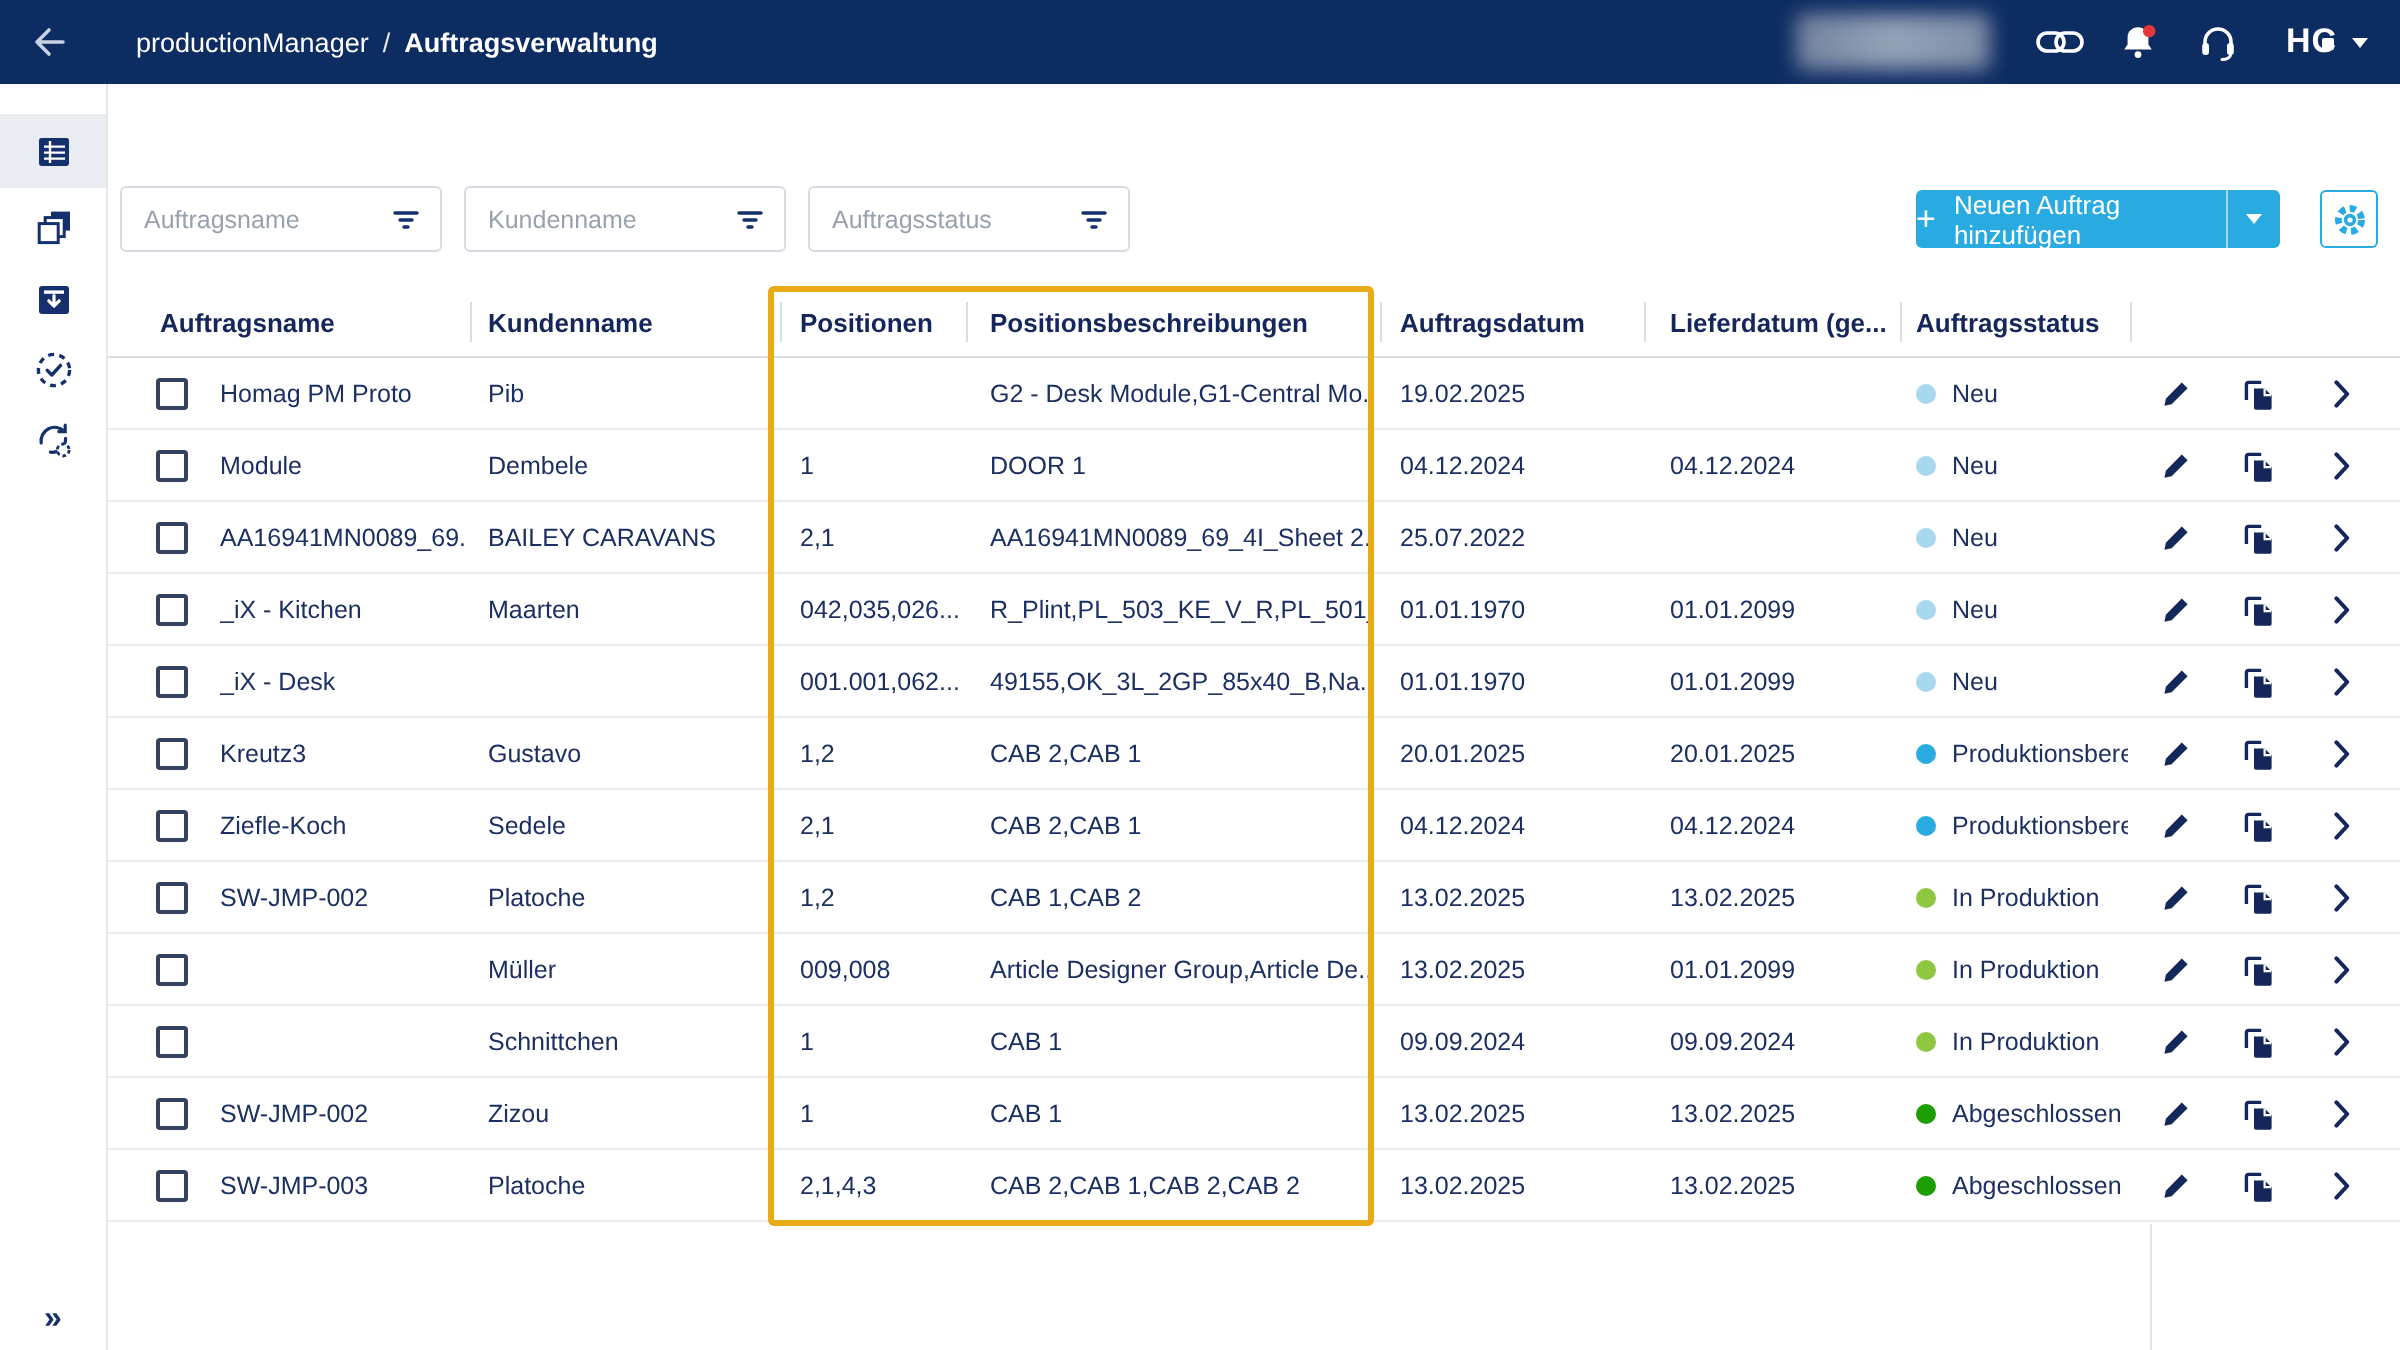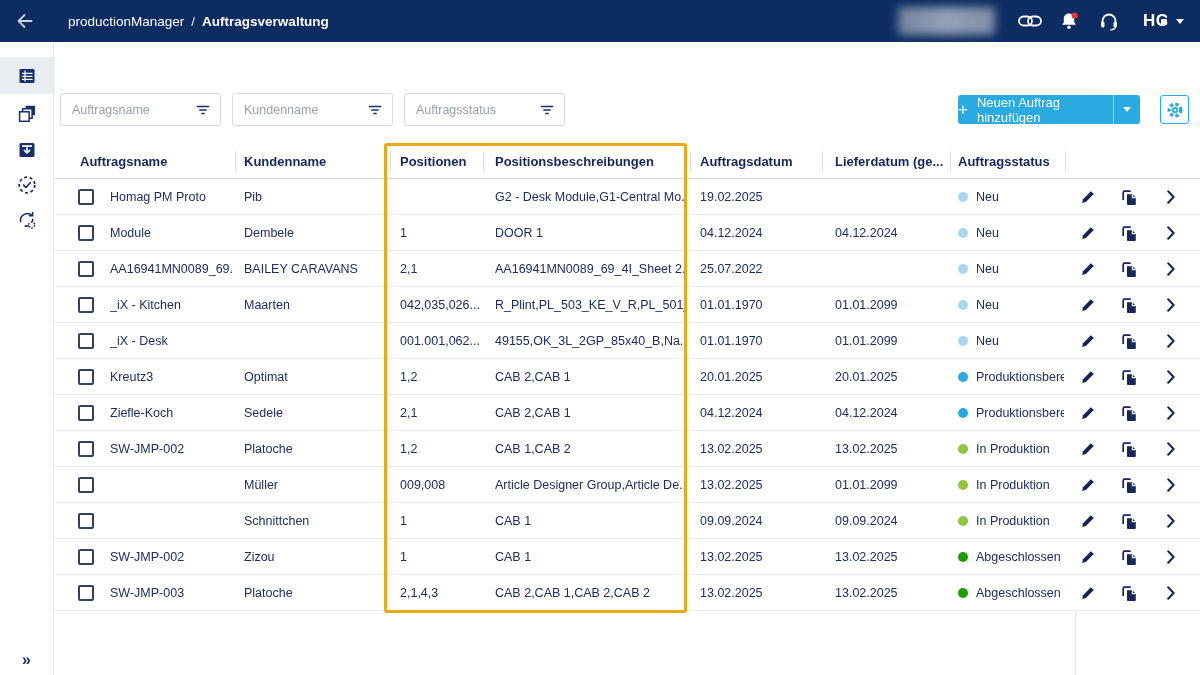--- a/index.html
+++ b/index.html
@@ -396,21 +396,21 @@
     <span class="act a-open">
       <svg width="8" height="14" viewBox="0 0 8 14">
               <path d="M1.2 1.2 L6.6 7 L1.2 12.8" stroke="#14265a" stroke-width="2" fill="none" stroke-linecap="round" stroke-linejoin="round"></path>
             </svg>
     </span>
   </div>
 
   <div class="row">
     <span class="cb"></span>
     <span class="cell c-name">Kreutz3</span>
-    <span class="cell c-cust">Optimat</span>
+    <span class="cell c-cust">Gustavo</span>
     <span class="cell c-pos">1,2</span>
     <span class="cell c-desc">CAB 2,CAB 1</span>
     <span class="cell c-od">20.01.2025</span>
     <span class="cell c-dd">20.01.2025</span>
     <span class="dot" style="background: rgb(41, 171, 226);"></span>
     <span class="cell c-status">Produktionsberei</span>
     <span class="act a-edit">
       <svg width="16" height="16" viewBox="0 0 16 16">
               <path d="M10.9 2.2 L13.8 5.1 L5.8 13.1 L2.2 13.9 L3 10.3 Z" fill="#14265a"></path>
             </svg>

